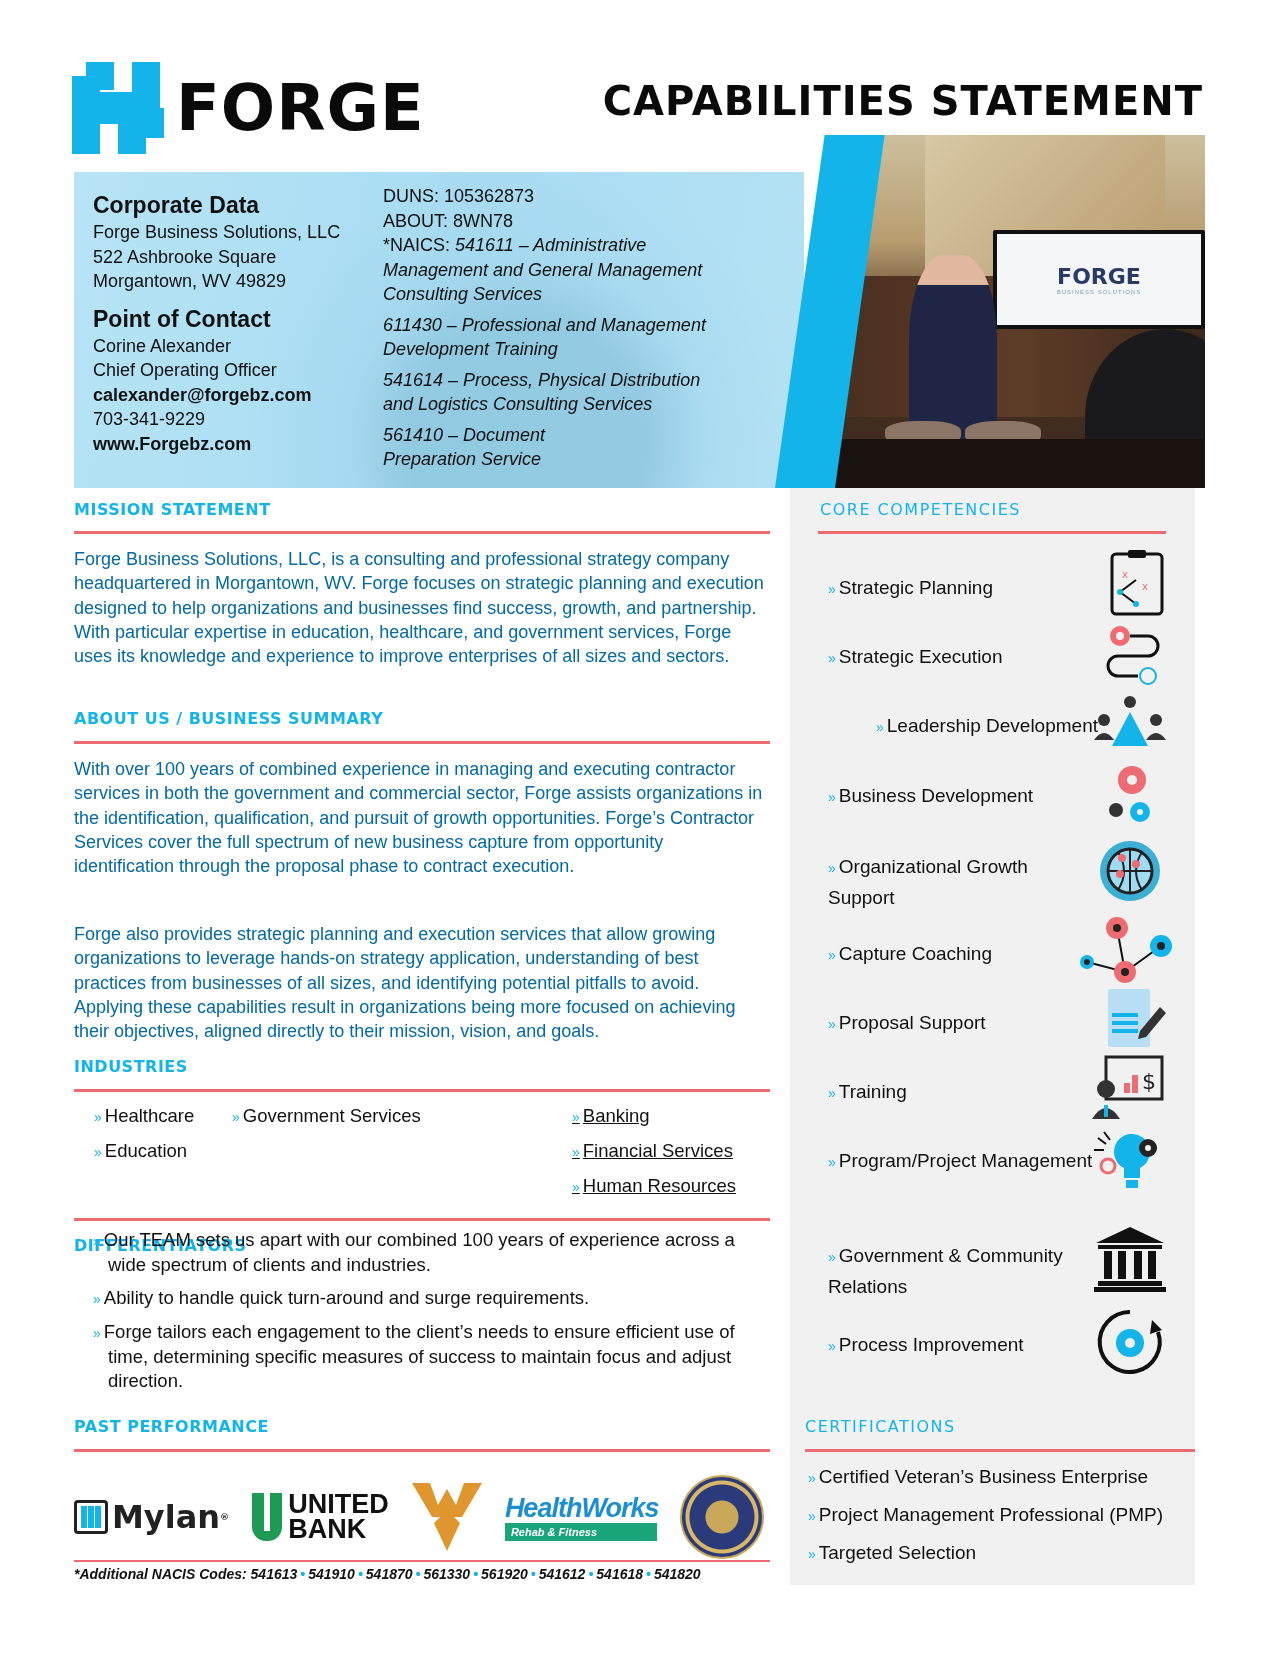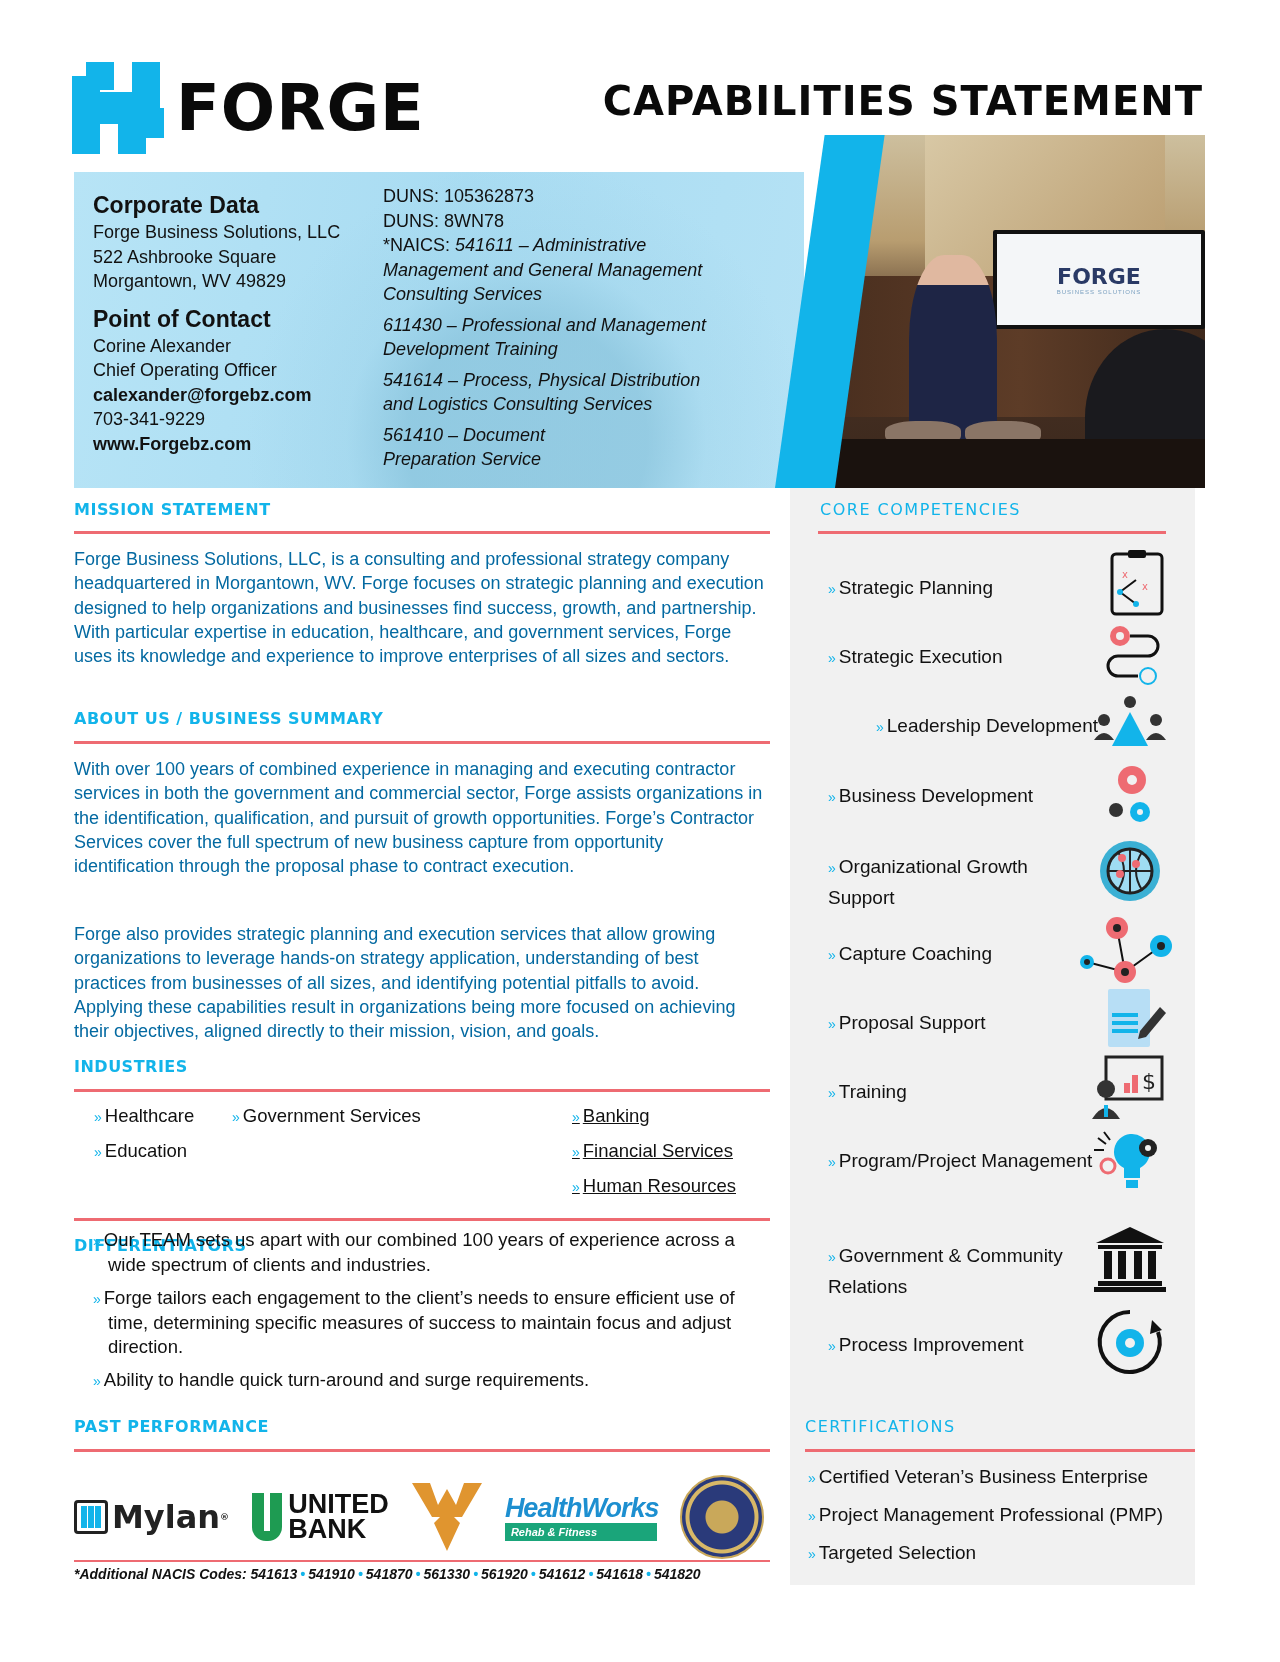--- a/index.html
+++ b/index.html
@@ -121,21 +121,21 @@
   <h3>Point of Contact</h3>
   <div>Corine Alexander</div>
   <div>Chief Operating Officer</div>
   <div class="bold">calexander@forgebz.com</div>
   <div>703-341-9229</div>
   <div class="bold">www.Forgebz.com</div>
 </div>
 
 <div class="banner-col col2">
   <div>DUNS: 105362873</div>
-  <div>DUNS: 8WN78</div>
+  <div>ABOUT: 8WN78</div>
   <div class="item"><span>*NAICS: </span><span class="it">541611 – Administrative Management and General Management Consulting Services</span></div>
   <div class="item it">611430 – Professional and Management Development Training</div>
   <div class="item it">541614 – Process, Physical Distribution and Logistics Consulting Services</div>
   <div class="item it" style="width:200px">561410 – Document Preparation Service</div>
 </div>
 
 <div class="right-panel"></div>
 
 <div class="sec-h" style="left:74px;top:500px;">MISSION STATEMENT</div>
 <div class="rule" style="left:74px;top:531px;width:696px;"></div>
@@ -158,22 +158,22 @@
 <div class="ind-col" style="left:572px;top:1099px;text-decoration:underline;">
   <div><span class="bullet">»</span><span>Banking</span></div>
   <div><span class="bullet">»</span><span>Financial Services</span></div>
   <div><span class="bullet">»</span><span>Human Resources</span></div>
 </div>
 
 <div class="sec-h" style="left:74px;top:1236px;">DIFFERENTIATORS</div>
 <div class="rule" style="left:74px;top:1218px;width:696px;"></div>
 <ul class="diff" style="top:1228px;">
   <li><span class="bullet">»</span><span>Our TEAM sets us apart with our combined 100 years of experience across a wide spectrum of clients and industries.</span></li>
+  <li><span class="bullet">»</span><span>Ability to handle quick turn-around and surge requirements.</span></li>
   <li><span class="bullet">»</span><span>Forge tailors each engagement to the client’s needs to ensure efficient use of time, determining specific measures of success to maintain focus and adjust direction.</span></li>
-  <li><span class="bullet">»</span><span>Ability to handle quick turn-around and surge requirements.</span></li>
 </ul>
 
 <div class="sec-h" style="left:74px;top:1417px;">PAST PERFORMANCE</div>
 <div class="rule" style="left:74px;top:1449px;width:696px;"></div>
 <div class="clients">
   <div class="mylan">
     <div class="mylan-box">
         <span></span>
         <span></span>
         <span></span>

